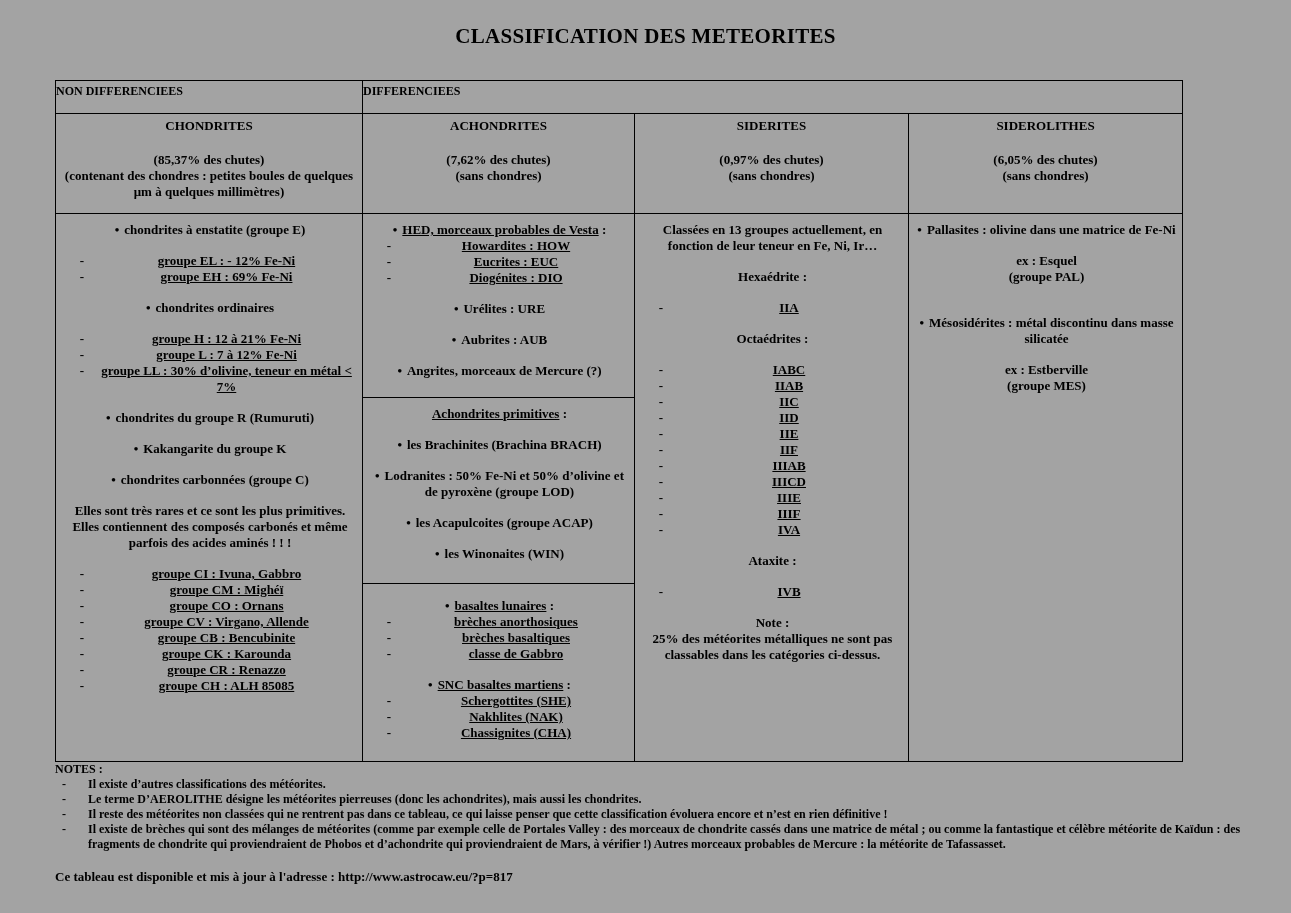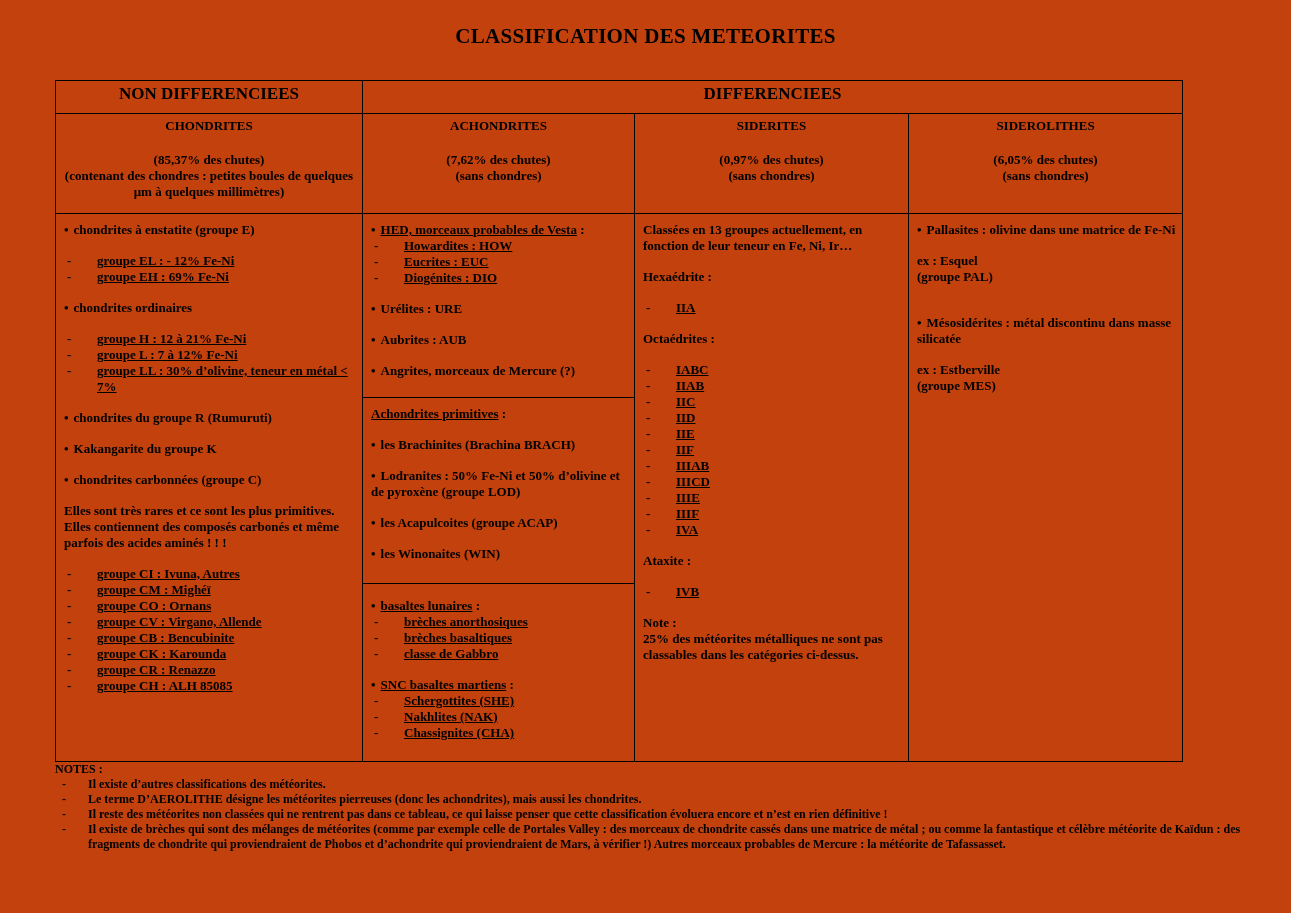--- a/index.html
+++ b/index.html
@@ -1,19 +1,19 @@
 <!DOCTYPE html>
 <html><head>
 <meta charset="utf-8">
 <style>
   html,body{margin:0;padding:0;background:#fff;}
   .page{
     position:relative;
     width:1291px;height:913px;
-    background:#c2410c;color:#000;
+    background:#a3a3a3;color:#000;
     font-family:"Liberation Serif","DejaVu Serif",serif;
     font-weight:bold;
     overflow:hidden;
   }
   .title{
     text-align:center;
     margin-top:24px;
     font-size:21px;
     letter-spacing:0.3px;
   }
@@ -27,34 +27,33 @@
     width:1127px;
     border-collapse:collapse;
     table-layout:fixed;
   }
   .doc-table td{
     border:1.5px solid #000;
     padding:0;
     vertical-align:top;
   }
   .gh{
-    text-align:center;
-    font-size:17px;
+    font-size:12px;
     height:29px;
     padding-top:3px !important;
   }
   .col-h{
     text-align:center;
     font-size:13px;
     height:95px;
     padding-top:4px !important;
   }
   .col-name{margin-bottom:18px;}
   .col-sub{line-height:16px;padding:0 4px;}
-  .body-cell{height:547px;}
+  .body-cell{height:547px;text-align:center;}
   .sec{padding:8px 6px 0 8px;box-sizing:border-box;}
   .sec.p0{height:184px;border-bottom:1.5px solid #000;}
   .sec.p1{height:186px;border-bottom:1.5px solid #000;}
   .sec.p2{padding-top:14px;}
   .ln{font-size:13px;line-height:16px;}
   .ln.s{height:15px;}
   .ln.d{display:flex;}
   .ln.d .mk{flex:0 0 30px;padding-left:3px;}
   .ln.d .tx{flex:1;text-decoration:underline;}
   .ln.b .mk{margin-right:5px;}
@@ -145,21 +144,21 @@
                 <div class="ln b"><span class="mk">•</span>chondrites du groupe R (Rumuruti)</div>
                 <div class="ln s"></div>
                 <div class="ln b"><span class="mk">•</span>Kakangarite du groupe K</div>
                 <div class="ln s"></div>
                 <div class="ln b"><span class="mk">•</span>chondrites carbonnées (groupe C)</div>
                 <div class="ln s"></div>
                 <div class="ln p">Elles sont très rares et ce sont les plus primitives. Elles contiennent des composés carbonés et même parfois des acides aminés ! ! !</div>
                 <div class="ln s"></div>
                 <div class="ln d">
                   <span class="mk">-</span>
-                  <span class="tx">groupe CI : Ivuna, Autres</span>
+                  <span class="tx">groupe CI : Ivuna, Gabbro</span>
                 </div>
                 <div class="ln d">
                   <span class="mk">-</span>
                   <span class="tx">groupe CM : Mighéï</span>
                 </div>
                 <div class="ln d">
                   <span class="mk">-</span>
                   <span class="tx">groupe CO : Ornans</span>
                 </div>
                 <div class="ln d">
@@ -356,14 +355,15 @@
           <span class="mk">-</span>
           <span class="tx">Il reste des météorites non classées qui ne rentrent pas dans ce tableau, ce qui laisse penser que cette classification évoluera encore et n’est en rien définitive !</span>
         </div>
         <div class="item">
           <span class="mk">-</span>
           <span class="tx">Il existe de brèches qui sont des mélanges de météorites (comme par exemple celle de Portales Valley : des morceaux de chondrite cassés dans une matrice de métal ; ou comme la fantastique et célèbre météorite de Kaïdun : des fragments de chondrite qui proviendraient de Phobos et d’achondrite qui proviendraient de Mars, à vérifier !) Autres morceaux probables de Mercure : la météorite de Tafassasset.</span>
         </div>
       </div>
   </div>
 
+  <div class="footer">Ce tableau est disponible et mis à jour à l'adresse : http://www.astrocaw.eu/?p=817</div>
 
 </div>
 
 </body></html>

